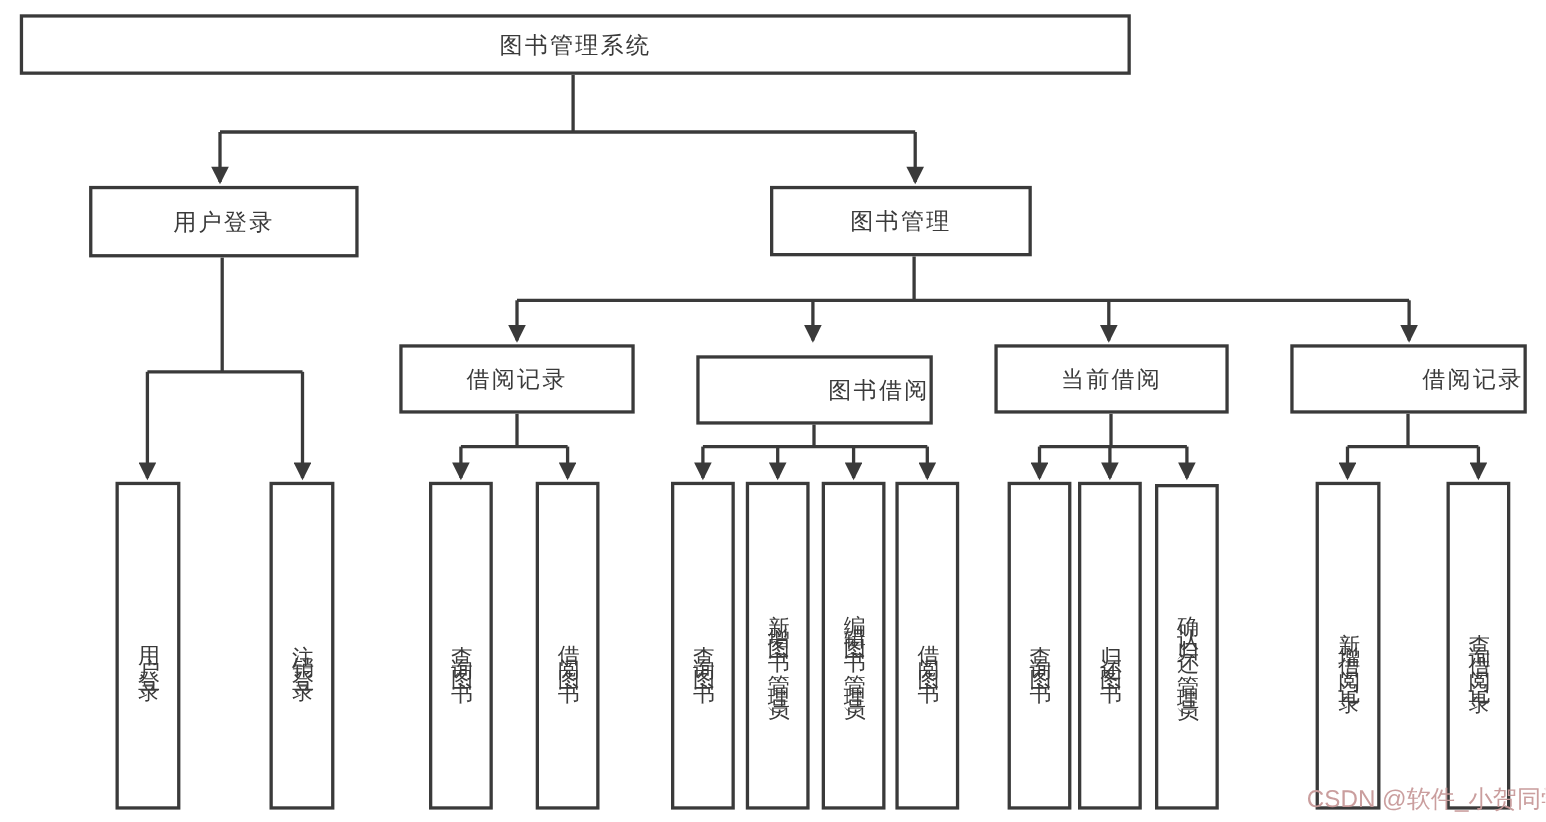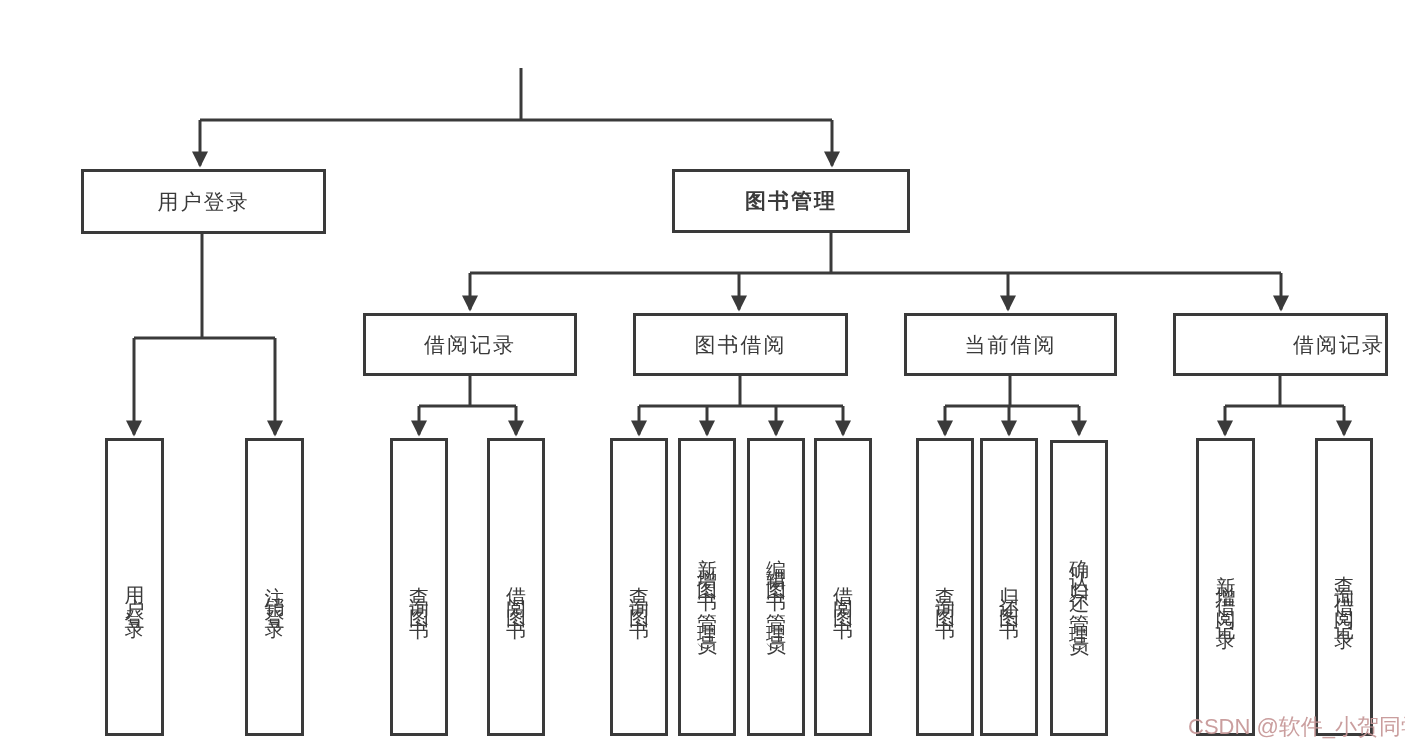--- a/index.html
+++ b/index.html
@@ -98,32 +98,35 @@
       <path d="M1009 406 V434.5" marker-end="url(#arrow)"></path>
       <path d="M1079 406 V434.5" marker-end="url(#arrow)"></path>
 
       <path d="M1280 376 V406"></path>
       <path d="M1225 406 H1344"></path>
       <path d="M1225 406 V434.5" marker-end="url(#arrow)"></path>
       <path d="M1344 406 V434.5" marker-end="url(#arrow)"></path>
     </g>
   </svg>
 
+  <div class="box" style="left:18px; top:13px; width:1010px; height:55px;">
+    <span class="h-label">图书管理系统</span>
+  </div>
 
   <div class="box" style="left:81px; top:169px; width:245px; height:65px;">
     <span class="h-label">用户登录</span>
   </div>
-  <div class="box" style="left:672px; top:169px; width:238px; height:64px;font-weight:bold;">
+  <div class="box" style="left:700px; top:169px; width:238px; height:64px;">
     <span class="h-label">图书管理</span>
   </div>
 
   <div class="box" style="left:363px; top:313px; width:214px; height:63px;">
     <span class="h-label">借阅记录</span>
   </div>
-  <div class="box" style="left:633px; top:313px; width:215px; height:63px;">
+  <div class="box" style="left:633px; top:323px; width:215px; height:63px;justify-content:flex-end;">
     <span class="h-label">图书借阅</span>
   </div>
   <div class="box" style="left:904px; top:313px; width:213px; height:63px;">
     <span class="h-label">当前借阅</span>
   </div>
   <div class="box" style="left:1173px; top:313px; width:215px; height:63px;justify-content:flex-end;">
     <span class="h-label">借阅记录</span>
   </div>
 
   <div class="box leaf" style="left:105px; top:438px; width:59px; height:298px;">

